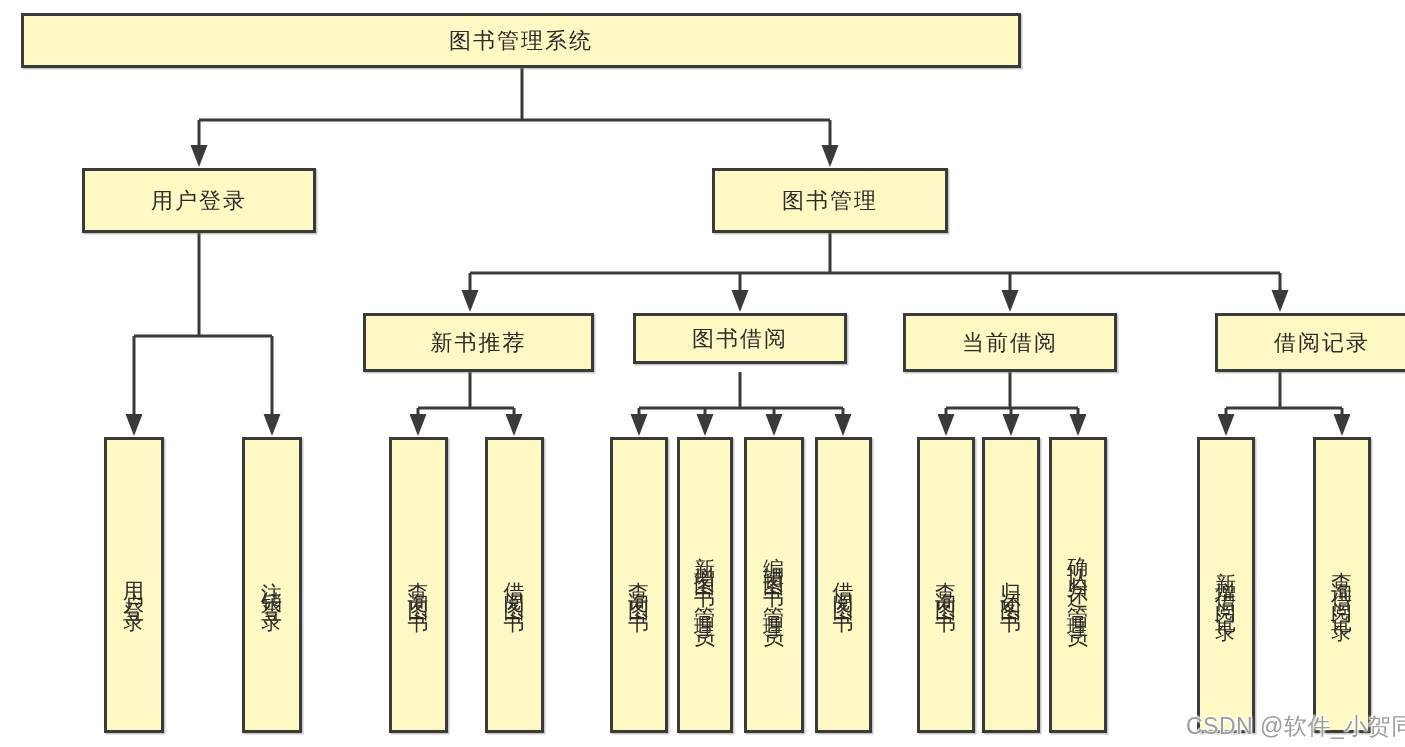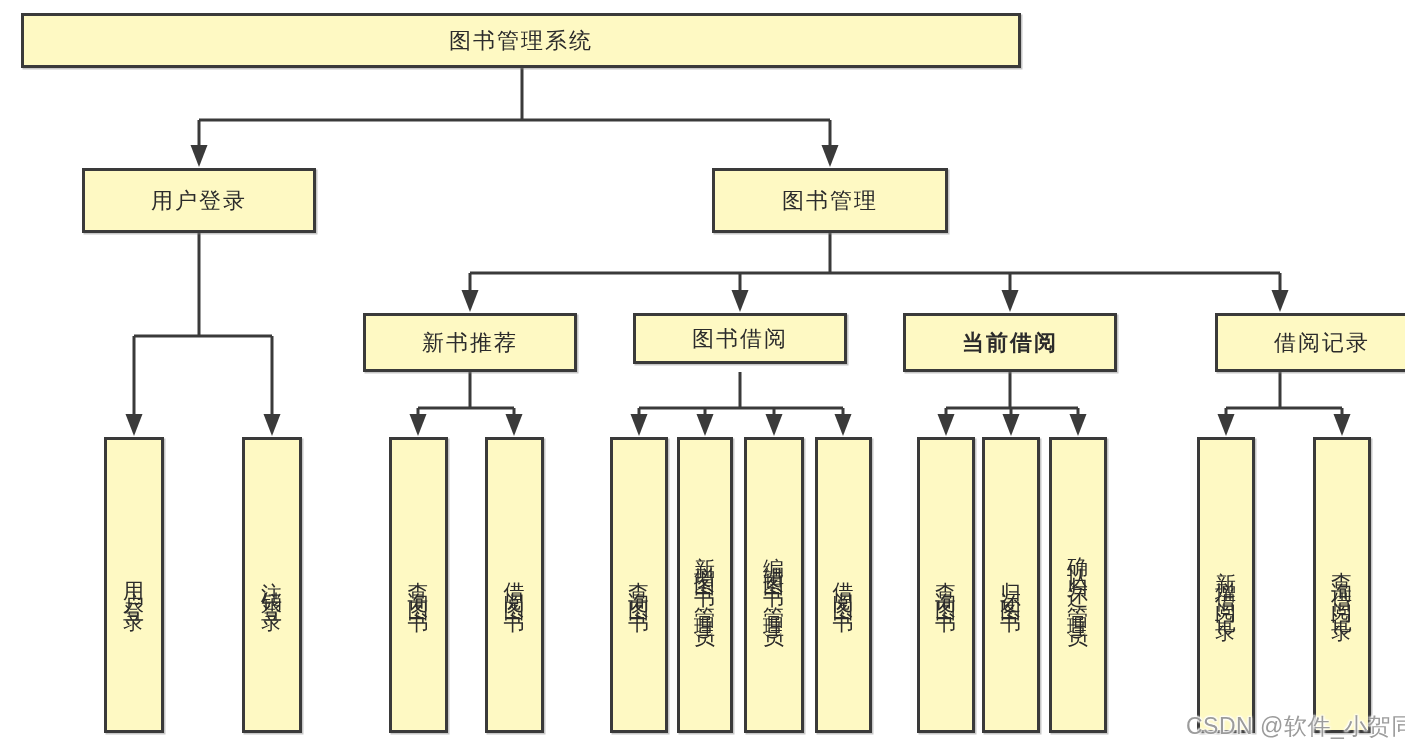--- a/index.html
+++ b/index.html
@@ -99,27 +99,27 @@
     <span class="lbl">图书管理系统</span>
   </div>
 
   <div class="box h" style="left:82px; top:168px; width:234px; height:65px;">
     <span class="lbl">用户登录</span>
   </div>
   <div class="box h" style="left:712px; top:168px; width:236px; height:65px;">
     <span class="lbl">图书管理</span>
   </div>
 
-  <div class="box h" style="left:363px; top:313px; width:214px; height:59px;">
+  <div class="box h" style="left:363px; top:313px; width:231px; height:59px;">
     <span class="lbl">新书推荐</span>
   </div>
   <div class="box h" style="left:633px; top:313px; width:214px; height:51px;">
     <span class="lbl">图书借阅</span>
   </div>
-  <div class="box h" style="left:903px; top:313px; width:214px; height:59px;font-weight:bold;">
+  <div class="box h" style="left:903px; top:313px; width:214px; height:59px;">
     <span class="lbl">当前借阅</span>
   </div>
   <div class="box h" style="left:1173px; top:313px; width:214px; height:59px;margin-left:42px;">
     <span class="lbl">借阅记录</span>
   </div>
 
   <div class="box v" style="left:104px; top:437px; width:60px; height:296px;">
     <span class="lbl">用户登录</span>
   </div>
   <div class="box v" style="left:242px; top:437px; width:60px; height:296px;">

